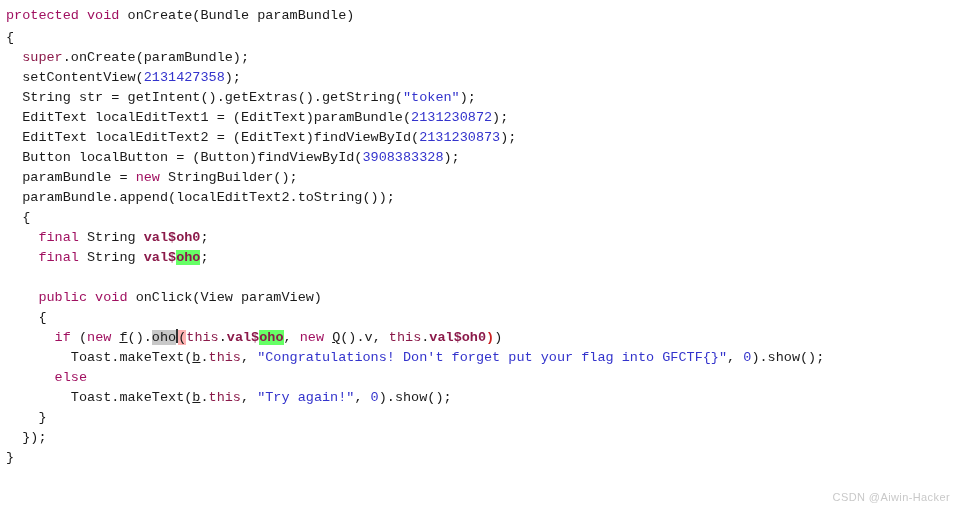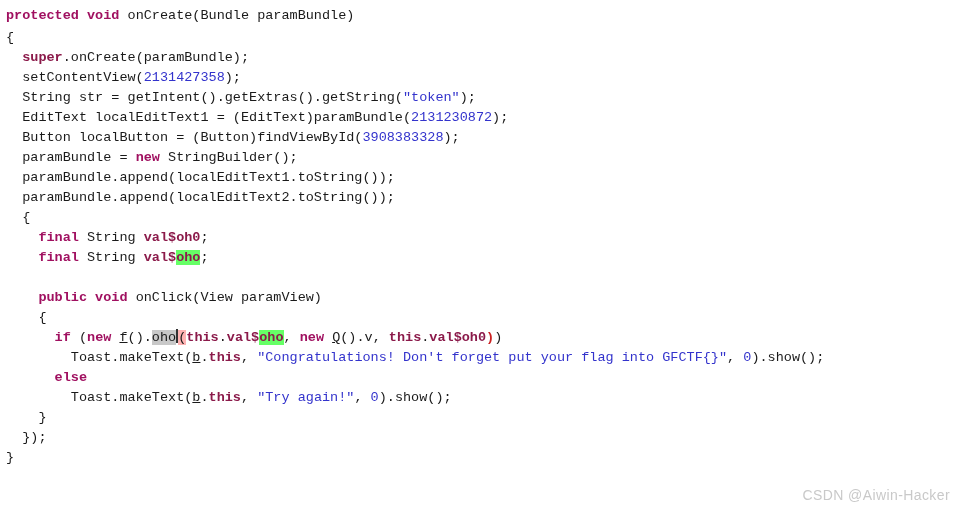--- a/index.html
+++ b/index.html
@@ -28,24 +28,24 @@
     line-height: 20px;
     font-size: 13.5px;
     white-space: pre;
     color: #1a1a1a;
     letter-spacing: 0px;
     padding-left: 6px;
   }
   .code-line:first-child { padding-top: 4px; height: 24px; line-height: 24px; }
 
   
-  .kw        { color: #a01060; font-weight: bold; }
+  .kw        { color: #a01060; font-weight: normal; }
   .num       { color: #3333cc; }
   .str       { color: #3333cc; }
-  .thisk     { color: #8b1a4a; font-weight: bold; }
+  .thisk     { color: #8b1a4a; font-weight: normal; }
   .plain     { color: #1a1a1a; }
   .ital      { color: #1a1a1a; }
   .uline     { text-decoration: underline; color: #1a1a1a; }
   .hl-green  { background: #66ff66; color: #8b1a4a; font-weight: bold; }
   .hl-gray   { background: #c8c8c8; color: #1a1a1a; }
   .hl-pink   { background: #ffb3b3; color: #1a1a1a; }
   .paren-red { color: #cc2222; font-weight: bold; }
   .caret {
     display: inline-block;
     width: 2px;
@@ -54,21 +54,21 @@
     vertical-align: -2px;
     margin: 0;
   }
   .vardecl { color: #8b1a4a; font-weight: bold; margin-top: 40px; }
 
   #watermark {
     position: absolute;
     right: 26px;
     bottom: 12px;
     font-family: "Liberation Sans", "DejaVu Sans", sans-serif;
-    font-size: 14px;
+    font-size: 11px;
     color: #c9c9c9;
     letter-spacing: 0.4px;
     user-select: none;
   }
 </style>
 </head>
 <body>
 
 <div id="code-view">
 
@@ -77,26 +77,26 @@
   <div class="code-line"><span class="plain">{</span></div>
 
   <div class="code-line"><span class="plain">  </span><span class="thisk">super</span><span class="plain">.onCreate(paramBundle);</span></div>
 
   <div class="code-line"><span class="plain">  setContentView(</span><span class="num">2131427358</span><span class="plain">);</span></div>
 
   <div class="code-line"><span class="plain">  String </span><span class="plain">str = getIntent().getExtras().getString(</span><span class="str">"token"</span><span class="plain">);</span></div>
 
   <div class="code-line"><span class="plain">  EditText localEditText1 = (EditText)paramBundle(</span><span class="num">2131230872</span><span class="plain">);</span></div>
 
+  <div class="code-line"><span class="plain">  EditText localEditText2 = (EditText)findViewById(</span><span class="num">2131230873</span><span class="plain">);</span></div>
 
   <div class="code-line"><span class="plain">  Button localButton = (Button)findViewById(</span><span class="num">3908383328</span><span class="plain">);</span></div>
 
   <div class="code-line"><span class="plain">  paramBundle = </span><span class="kw">new </span><span class="plain">StringBuilder();</span></div>
 
-  <div class="code-line"><span class="plain">  paramBundle.append(localEditText1.toString());</span></div>
 
   <div class="code-line"><span class="plain">  paramBundle.append(localEditText2.toString());</span></div>
 
 
   <div class="code-line"><span class="plain">  {</span></div>
 
   <div class="code-line"><span class="plain">    </span><span class="kw">final </span><span class="plain">String </span><span class="vardecl">val$oh0</span><span class="plain">;</span></div>
 
   <div class="code-line"><span class="plain">    </span><span class="kw">final </span><span class="plain">String </span><span class="vardecl">val$</span><span class="hl-green">oho</span><span class="plain">;</span></div>
 

